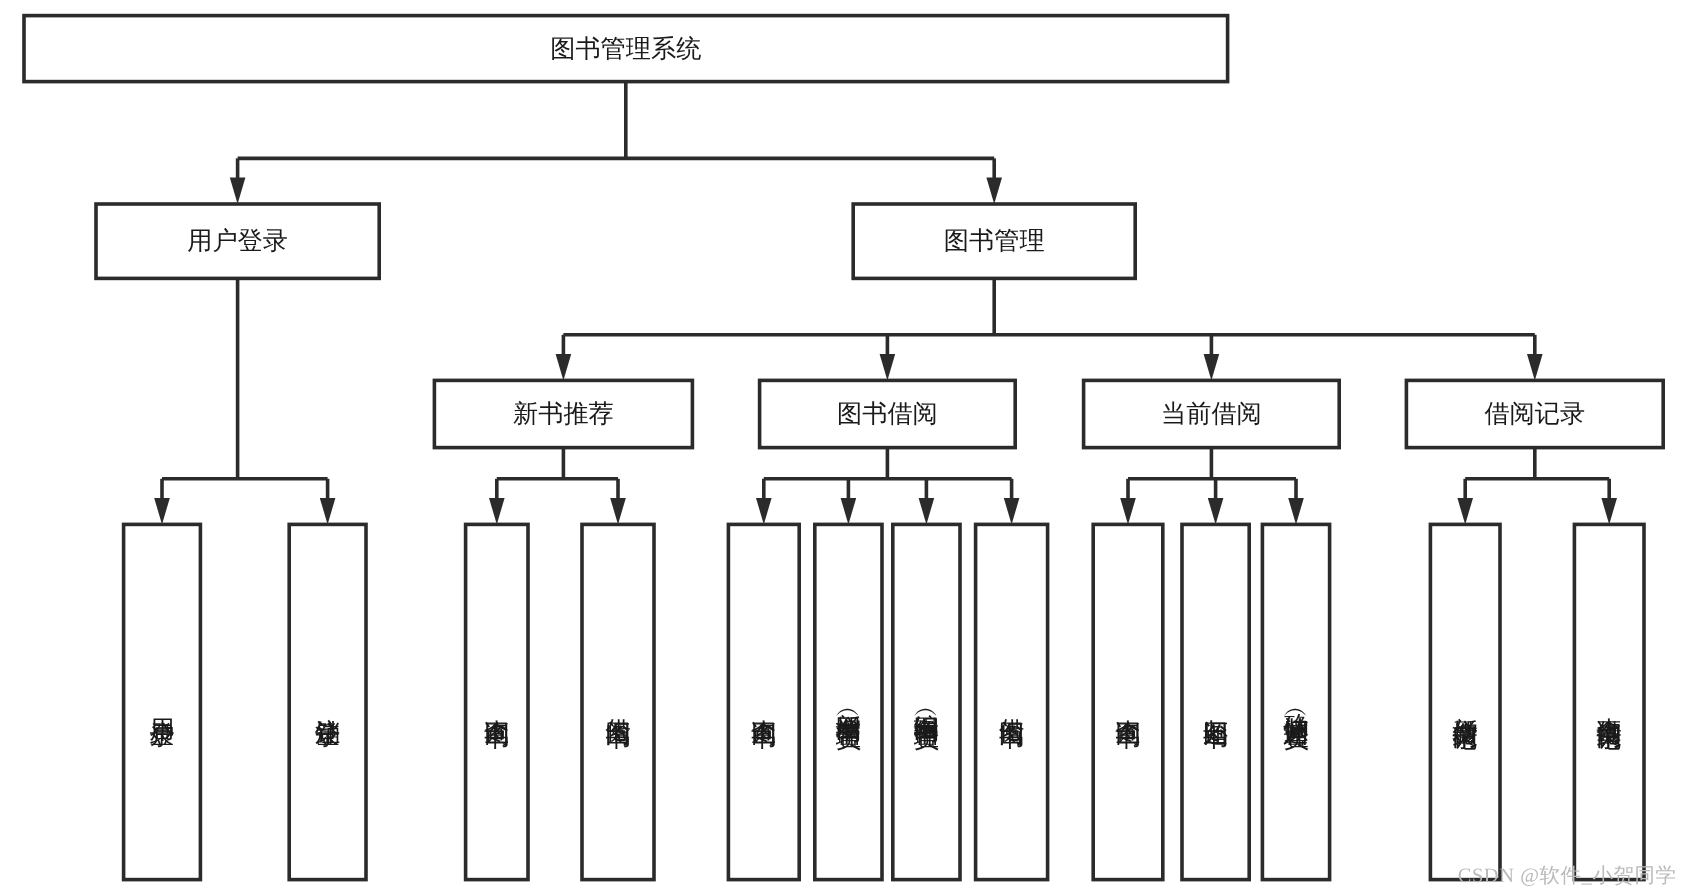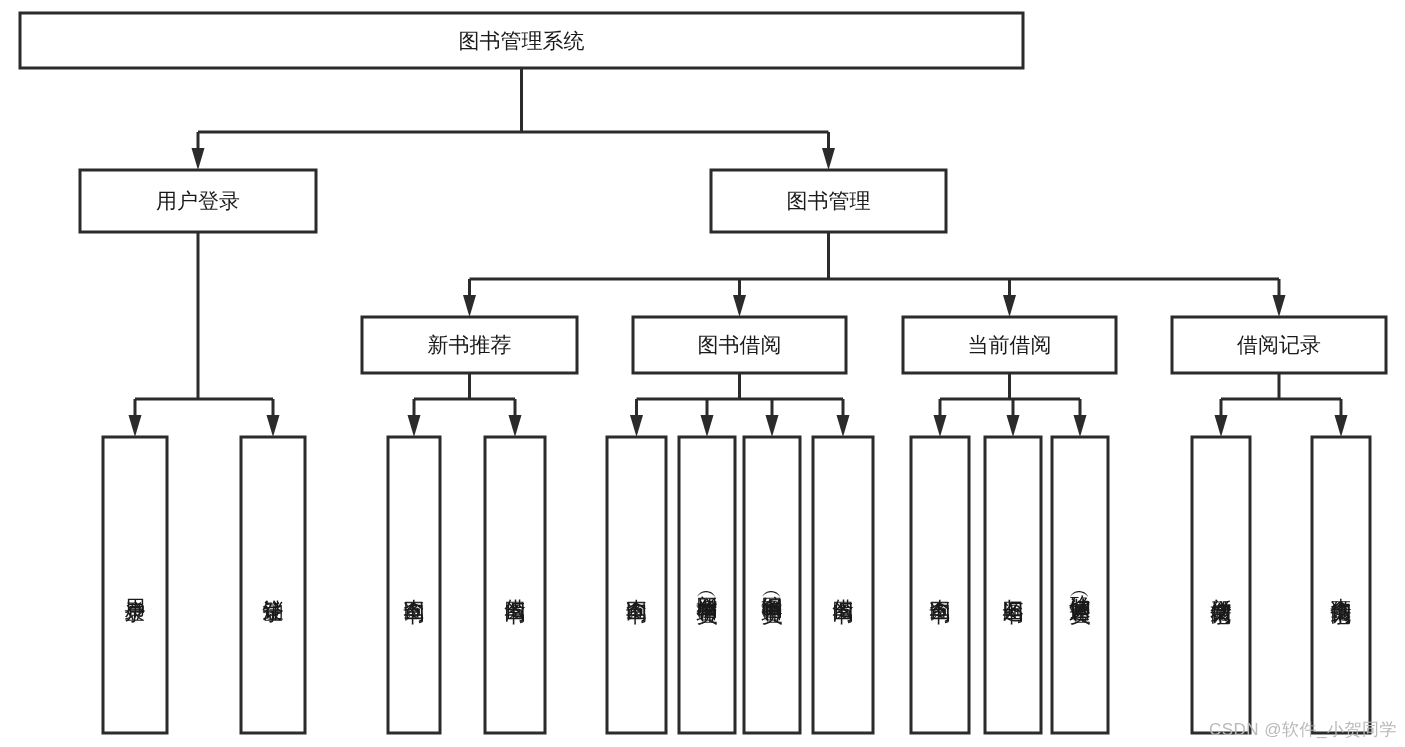--- a/index.html
+++ b/index.html
@@ -62,21 +62,21 @@
     line-height: 1.05;
     color: #1a1a1a;
     letter-spacing: 1.5px;
     white-space: nowrap;
     text-align: center;
   }
   .watermark {
     position: absolute;
     right: 8px;
     bottom: 6px;
-    font-family: Liberation Sans, sans-serif;
+    font-family: Liberation Serif, serif;
     font-size: 17px;
     color: #b9b9b9;
     letter-spacing: 0.5px;
     white-space: nowrap;
   }
 </style>
 </head>
 <body>
 
 <div id="diagram-root">

